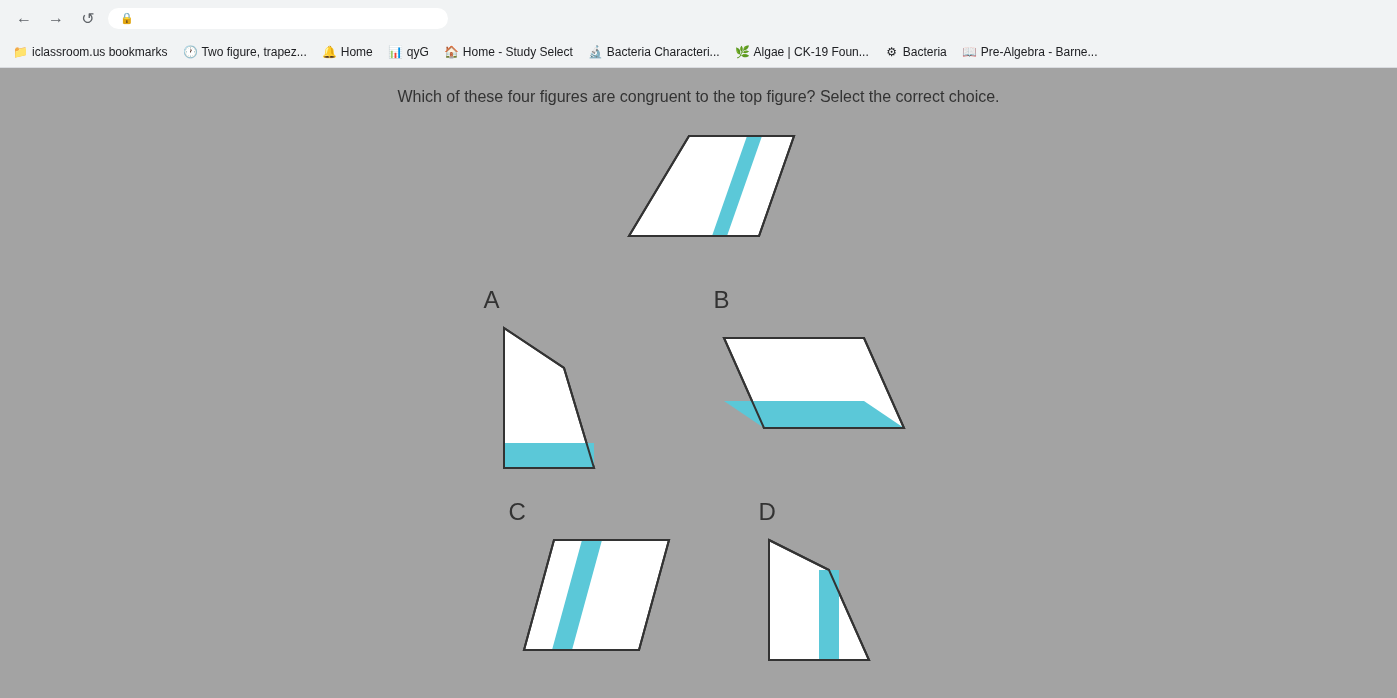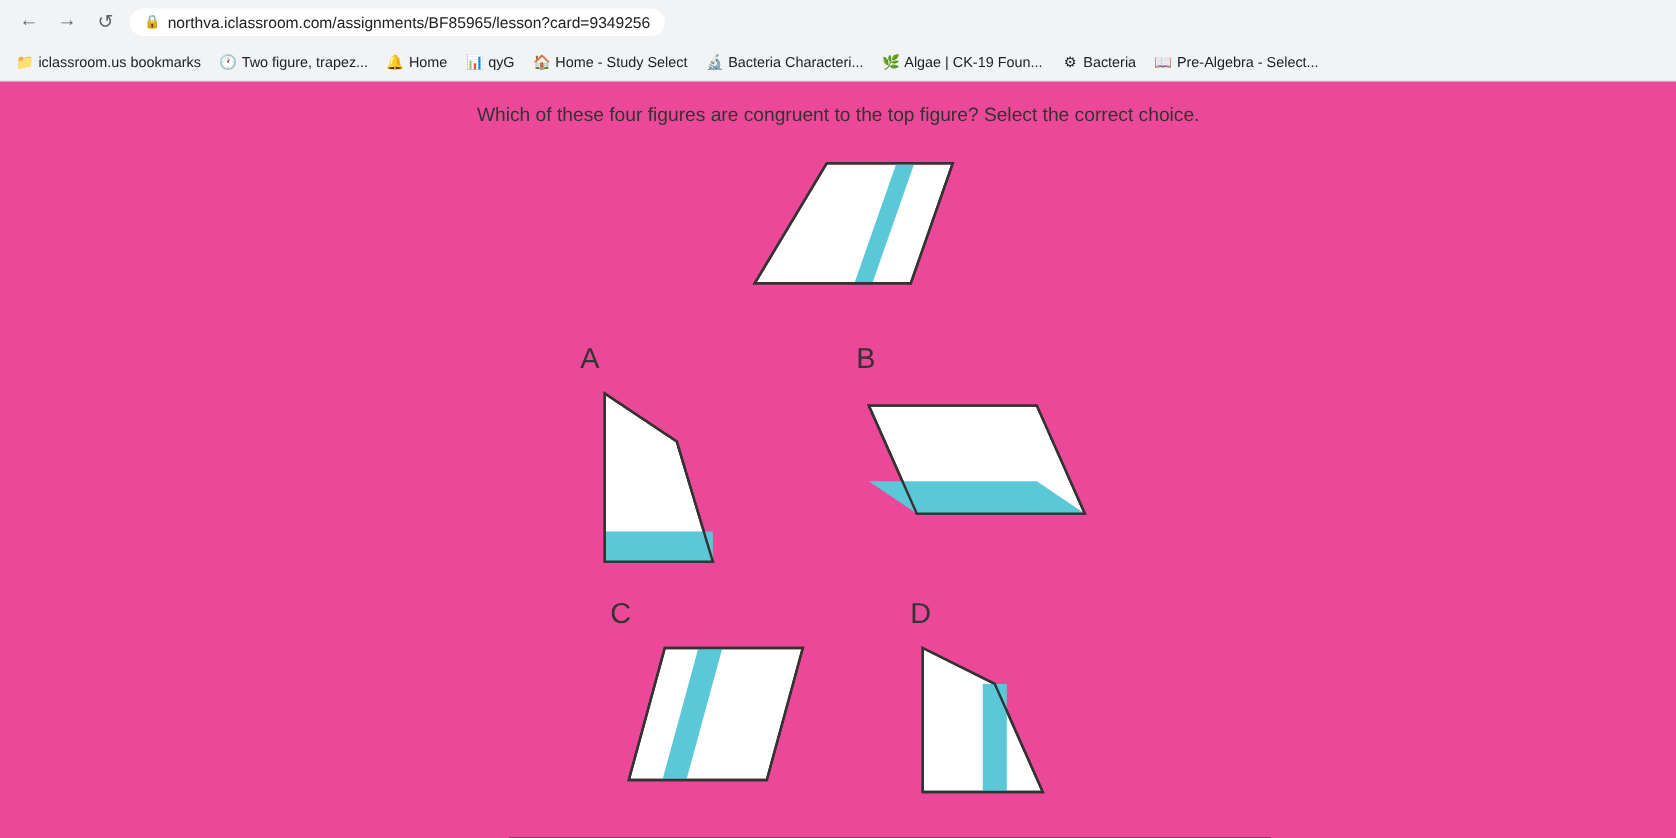--- a/index.html
+++ b/index.html
@@ -82,21 +82,21 @@
       width: 14px;
       height: 14px;
       display: inline-flex;
       align-items: center;
       justify-content: center;
       font-size: 12px;
     }
 
     
     .main-content {
-      background: #ec4899;
+      background: #a3a3a3;
       width: 100%;
       height: calc(698px - 68px);
       display: flex;
       flex-direction: column;
       align-items: center;
       padding: 20px;
       position: relative;
     }
 
     .question-text {
@@ -151,21 +151,20 @@
 <body>
 
 <div class="browser-chrome">
 
   <div class="address-bar">
     <div class="nav-btn">←</div>
     <div class="nav-btn">→</div>
     <div class="nav-btn">↺</div>
     <div class="url-bar">
       <span class="lock-icon">🔒</span>
-      <span>northva.iclassroom.com/assignments/BF85965/lesson?card=9349256</span>
     </div>
   </div>
 
   <div class="bookmarks-bar">
     <div class="bookmark-item">
       <span class="bookmark-icon">📁</span>
       <span>iclassroom.us bookmarks</span>
     </div>
     <div class="bookmark-item">
       <span class="bookmark-icon">🕐</span>
@@ -190,21 +189,21 @@
     <div class="bookmark-item">
       <span class="bookmark-icon">🌿</span>
       <span>Algae | CK-19 Foun...</span>
     </div>
     <div class="bookmark-item">
       <span class="bookmark-icon">⚙</span>
       <span>Bacteria</span>
     </div>
     <div class="bookmark-item">
       <span class="bookmark-icon">📖</span>
-      <span>Pre-Algebra - Select...</span>
+      <span>Pre-Algebra - Barne...</span>
     </div>
   </div>
 </div>
 
 <div class="main-content">
   <div class="question-text">Which of these four figures are congruent to the top figure? Select the correct choice.</div>
 
   <div class="figures-container">
 
     <div class="top-figure">

